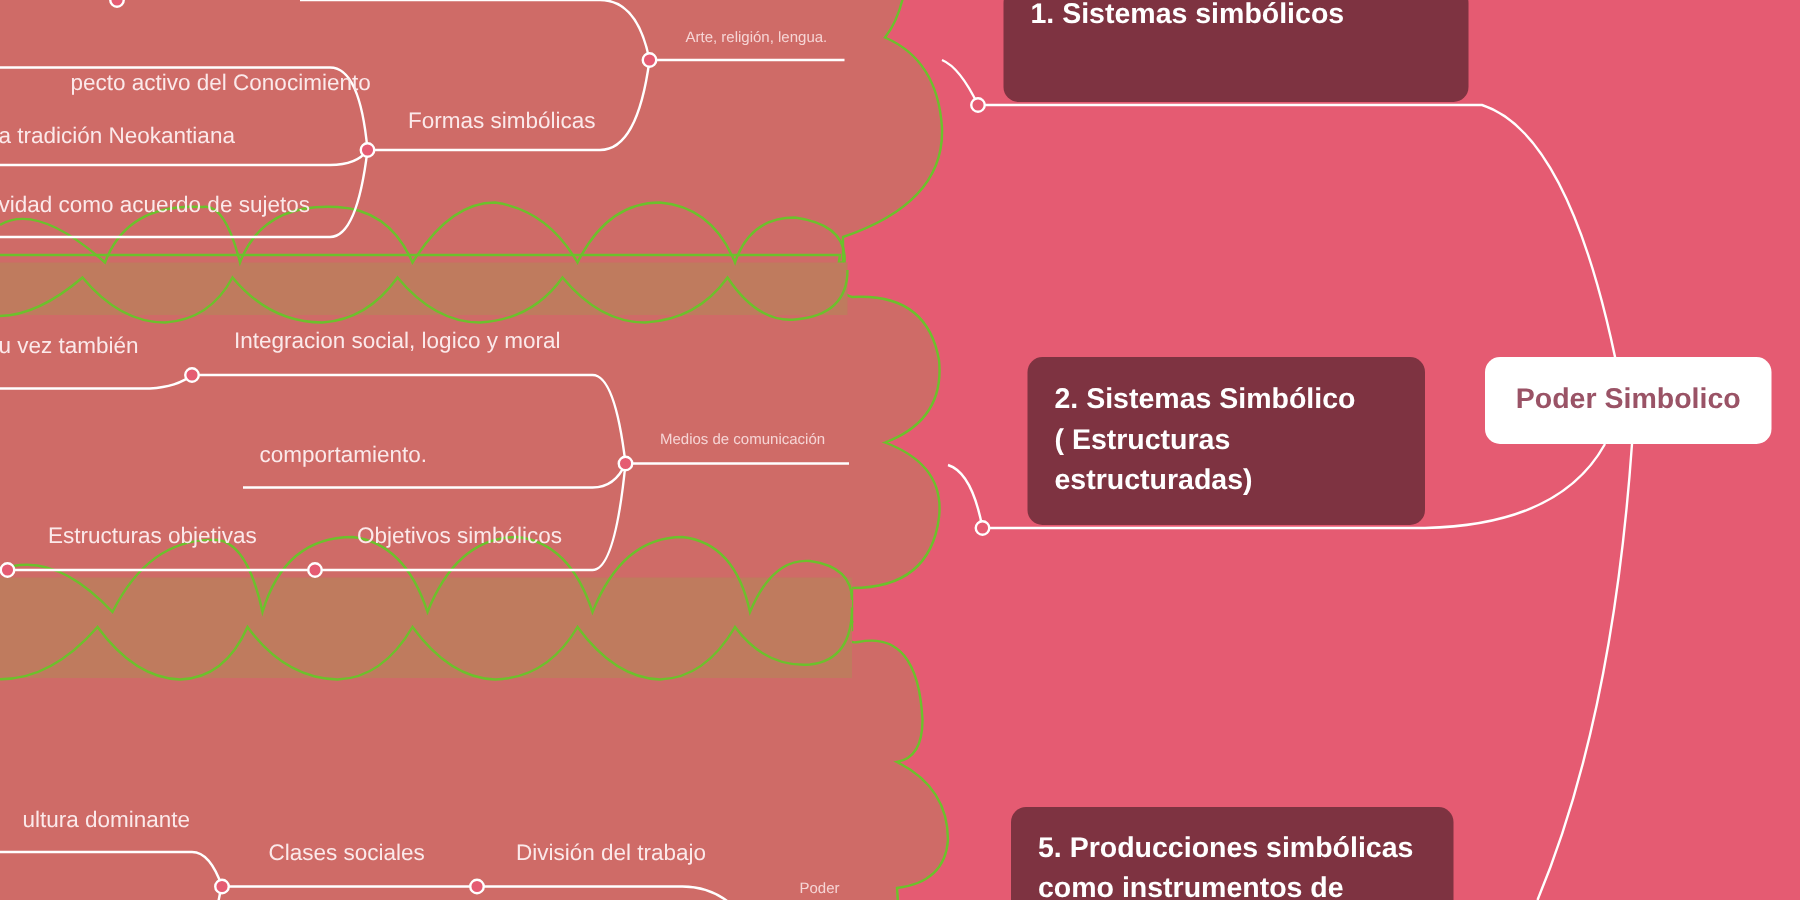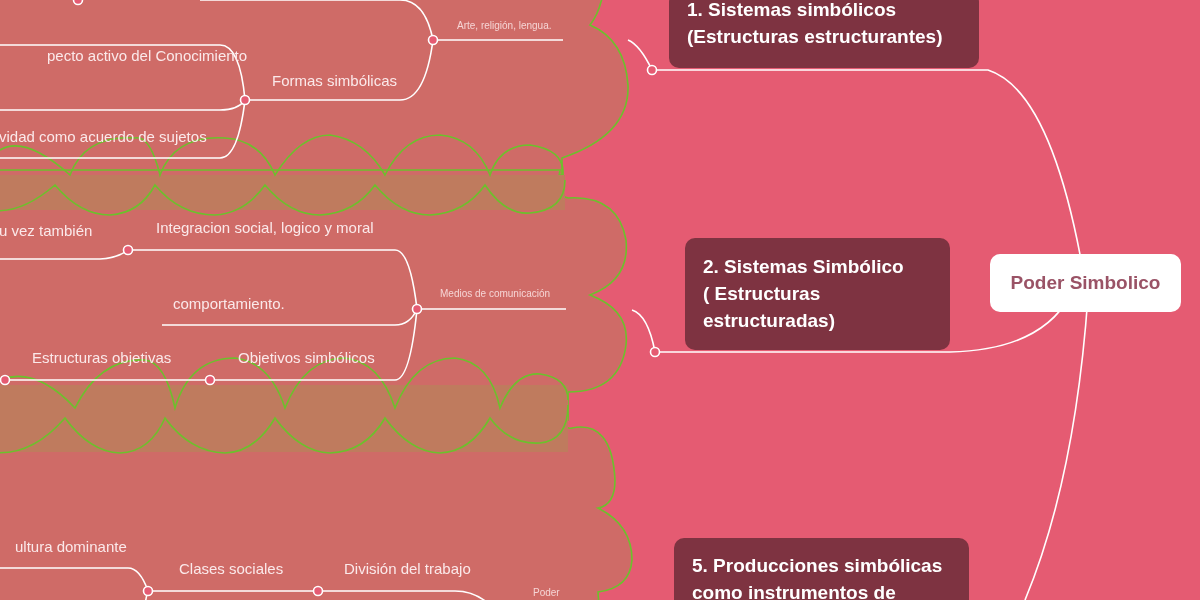--- a/index.html
+++ b/index.html
@@ -138,43 +138,43 @@
       <circle cx="5" cy="380" r="4.5"></circle>
       <circle cx="148" cy="591" r="4.5"></circle>
       <circle cx="318" cy="591" r="4.5"></circle>
     </g>
     <g fill="#e55b72" stroke="#ffffff" stroke-width="1.6">
       <circle cx="652" cy="70" r="4.5"></circle>
       <circle cx="655" cy="352" r="4.5"></circle>
     </g>
   </svg>
 
-  <div class="root" style="left:990px; top:238px; width:191px; height:58px;margin-top:16px;">
+  <div class="root" style="left:990px; top:238px; width:191px; height:58px;">
     <span>Poder Simbolico</span>
   </div>
 
   <div class="topic" style="left:669px; top:-8px; width:310px; height:76px; padding-top:4px;">
     <div>1. Sistemas simbólicos</div>
-    <div>(Estructuras estructurantes)</div>
   </div>
 
   <div class="topic" style="left:672px; top:238px; width:265px; height:112px; padding-top:15px;margin-left:13px;">
     <div>2. Sistemas Simbólico</div>
     <div>( Estructuras</div>
     <div>estructuradas)</div>
   </div>
 
   <div class="topic" style="left:674px; top:538px; width:295px; height:80px; padding-top:14px;">
     <div>5. Producciones simbólicas</div>
     <div>como instrumentos de</div>
   </div>
 
   <div class="label small" style="left:457px; top:20px;">Arte, religión, lengua.</div>
   <div class="label" style="left:272px; top:71px;">Formas simbólicas</div>
   <div class="label" style="left:-1px; top:46px;padding-left:48px;">pecto activo del Conocimiento</div>
+  <div class="label" style="left:-1px; top:81px;">a tradición Neokantiana</div>
   <div class="label" style="left:-1px; top:127px;">vidad como acuerdo de sujetos</div>
 
   <div class="label small" style="left:440px; top:288px;">Medios de comunicación</div>
   <div class="label" style="left:156px; top:218px;">Integracion social, logico y moral</div>
   <div class="label" style="left:-1px; top:209px;margin-top:12px;">u vez también</div>
   <div class="label" style="left:173px; top:294px;">comportamiento.</div>
   <div class="label" style="left:238px; top:348px;">Objetivos simbólicos</div>
   <div class="label" style="left:32px; top:348px;">Estructuras objetivas</div>
 
   <div class="label small" style="left:533px; top:587px;">Poder</div>

